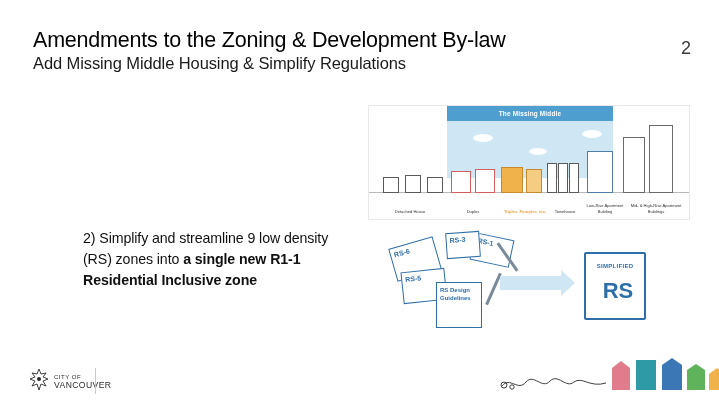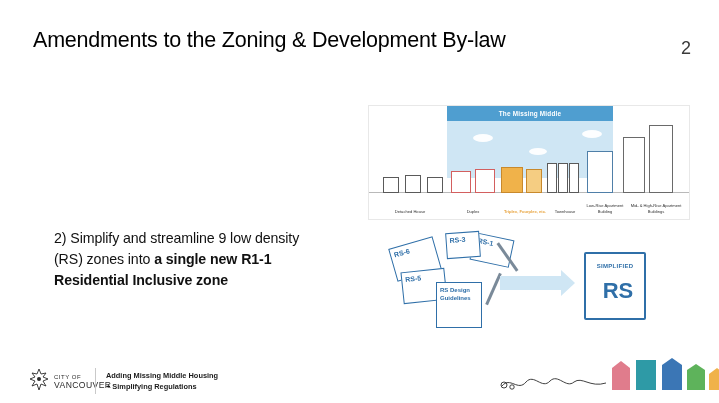--- a/index.html
+++ b/index.html
@@ -46,21 +46,21 @@
   .bullet {
     position: absolute;
     left: 54px;
     width: 262px;
     font-size: 14.2px;
     line-height: 21px;
     color: #111111;
     letter-spacing: -0.1px;
   }
   .bullet-1 { top: 130px; }
-  .bullet-2 { top: 228px; }
+  .bullet-2 { top: 228px; margin-left: 29px; }
   .bullet b { font-weight: bold; }
 
   
   .gfx-top {
     position: absolute;
     left: 368px; top: 105px;
     width: 322px; height: 115px;
     background: #ffffff;
     border: 1px solid #e8e8e8;
     overflow: hidden;
@@ -213,20 +213,21 @@
     border-left: solid transparent; border-right: solid transparent;
   }
   .squiggle { position: absolute; left: 0; bottom: 6px; width: 108px; height: 22px; }
 </style>
 </head>
 <body>
 
 <div id="slide">
 
   <div class="title">Amendments to the Zoning &amp; Development By-law</div>
+  <div class="subtitle">Add Missing Middle Housing &amp; Simplify Regulations</div>
   <div class="page-number">2</div>
 
 
   <div class="bullet bullet-2">
     <span>2)</span><span> Simplify and streamline 9 low density (RS) zones into </span><b>a single new R1-1 Residential Inclusive zone</b>
   </div>
 
   <div class="gfx-top">
     <div class="mm-band"></div>
     <div class="mm-band-inner"></div>
@@ -293,24 +294,20 @@
     <svg class="logo-mark" viewBox="0 0 22 24">
       <path d="M11 1 L13 6 L18 5 L15 9 L20 11 L15 13 L18 18 L13 16 L11 22 L9 16 L4 18 L7 13 L2 11 L7 9 L4 5 L9 6 Z" fill="none" stroke="#2b2b2b" stroke-width="0.9"></path>
       <circle cx="11" cy="11" r="2" fill="#2b2b2b"></circle>
     </svg>
     <div class="logo-text">
       <div>CITY OF</div>
       <div class="big">VANCOUVER</div>
     </div>
   </div>
   <div class="footer-rule"></div>
-  <div class="footer-text">
-    <div>Adding Missing Middle Housing</div>
-    <div>+ Simplifying Regulations</div>
-  </div>
 
   <div class="strip">
     <svg class="squiggle" viewBox="0 0 108 22">
       <path d="M2 16 C10 6, 18 22, 26 12 C34 3, 42 20, 50 11 C58 3, 66 19, 74 12 C82 6, 90 18, 106 13" fill="none" stroke="#2b2b2b" stroke-width="0.9"></path>
       <circle cx="4" cy="15" r="3" fill="none" stroke="#2b2b2b" stroke-width="0.9"></circle>
       <circle cx="12" cy="17" r="2.2" fill="none" stroke="#2b2b2b" stroke-width="0.9"></circle>
     </svg>
 
     <div class="house" style="left:112px; width:18px; height:22px;">
       <div class="roofp" style="border-left-width:9px; border-right-width:9px; border-bottom:7px solid #e07c8c; top:-7px;"></div>

